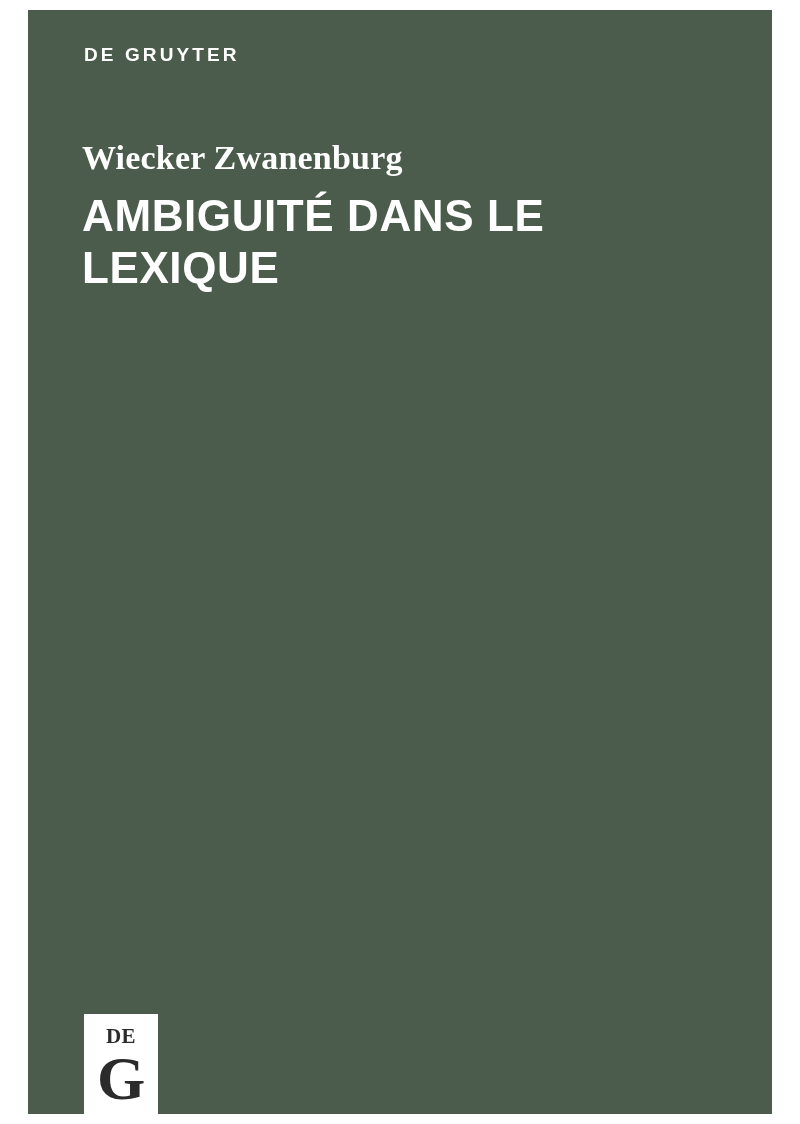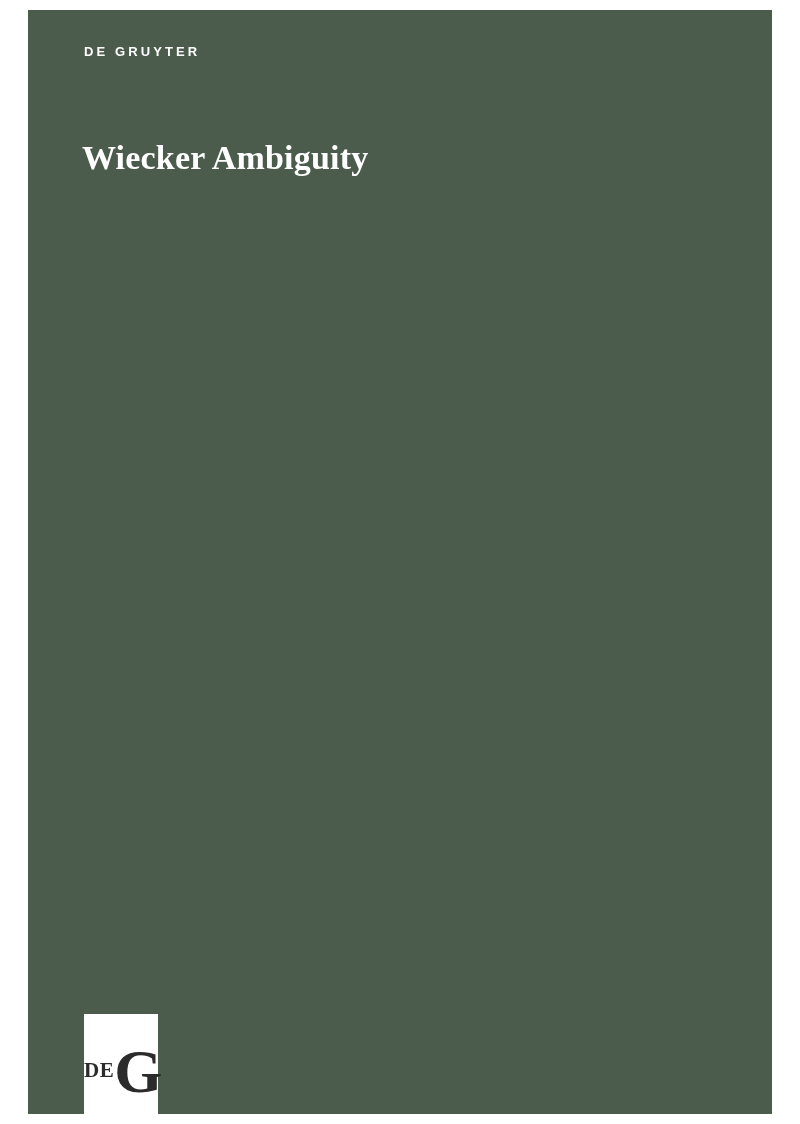--- a/index.html
+++ b/index.html
@@ -23,21 +23,21 @@
     top: 10px;
     width: 744px;
     height: 1104px;
     background: #4c5c4c;
     box-sizing: border-box;
   }
   .publisher-wordmark {
     position: absolute;
     left: 56px;
     top: 34px;
-    font-size: 13px;
+    font-size: 19px;
     font-weight: bold;
     letter-spacing: 3.1px;
     color: #ffffff;
     font-family: "Liberation Sans", sans-serif;
     white-space: nowrap;
   }
   .author {
     position: absolute;
     left: 54px;
     top: 128px;
@@ -76,21 +76,21 @@
     line-height: 1.3;
   }
   .logo-box {
     position: absolute;
     left: 56px;
     bottom: 0px;
     width: 74px;
     height: 100px;
     background: #ffffff;
     display: flex;
-    flex-direction: row;
+    flex-direction: column;
     align-items: center;
     justify-content: flex-start;
     padding-top: 12px;
     box-sizing: border-box;
   }
   .logo-de {
     font-family: "Liberation Serif", serif;
     font-size: 21px;
     font-weight: bold;
     color: #2b2b2b;
@@ -107,22 +107,23 @@
   }
 </style>
 </head>
 <body>
 
 <div class="page">
   <div class="cover">
 
     <div class="publisher-wordmark">DE GRUYTER</div>
 
-    <div class="author">Wiecker Ambiguity</div>
+    <div class="author">Wiecker Zwanenburg</div>
 
+    <div class="title">Ambiguité dans le lexique</div>
 
 
     <div class="logo-box">
       <div class="logo-de">DE</div>
       <div class="logo-g">G</div>
     </div>
 
   </div>
 </div>
 

